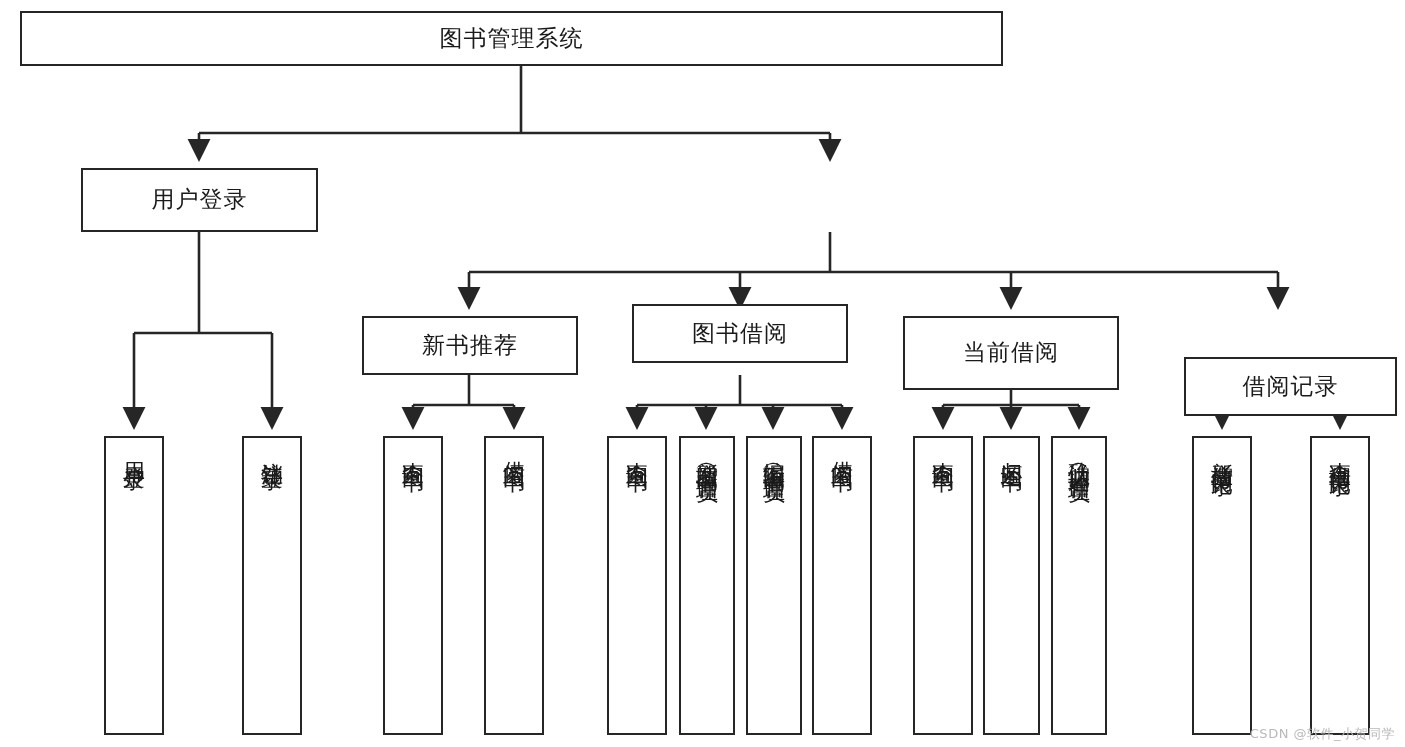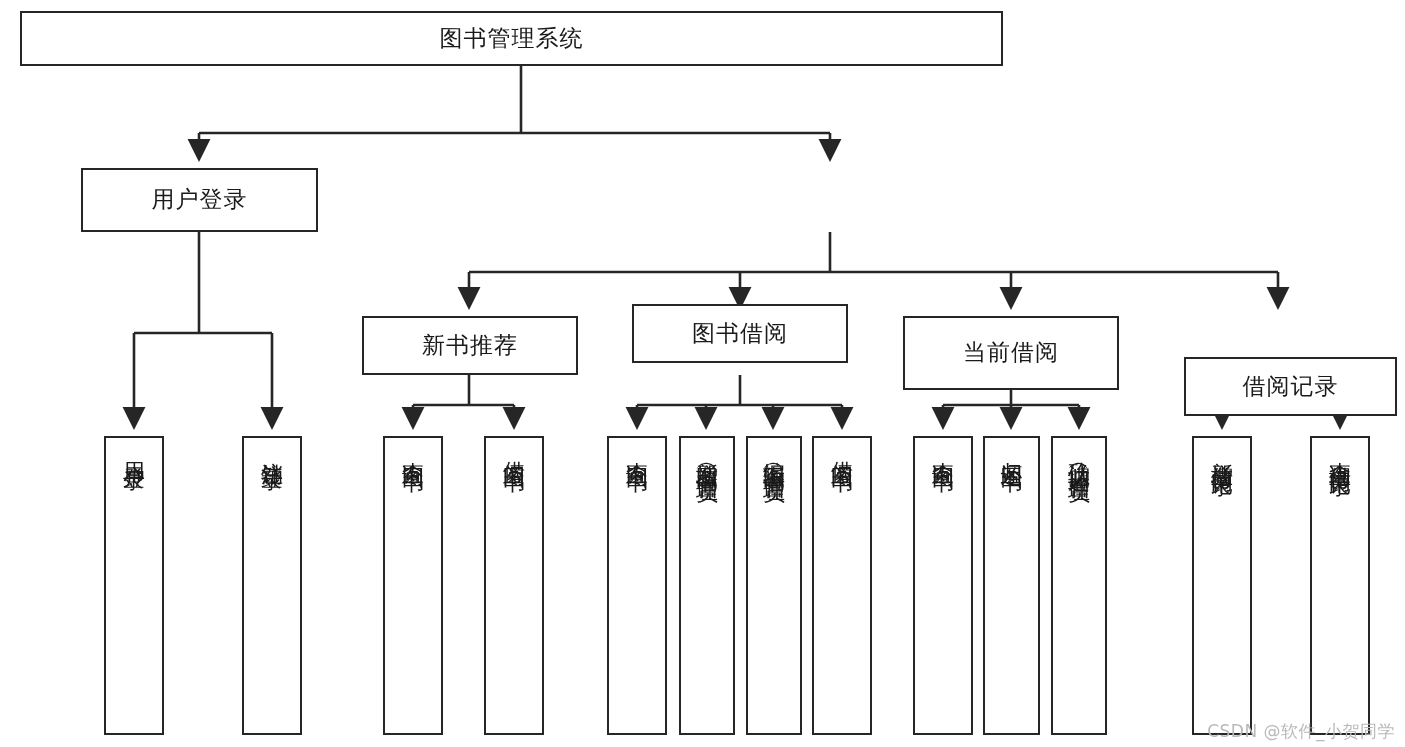--- a/index.html
+++ b/index.html
@@ -46,21 +46,21 @@
     font-size: 22px;
     letter-spacing: 3px;
     line-height: 1.0;
     white-space: nowrap;
     color: #1a1a1a;
   }
   .watermark {
     position: absolute;
     right: 10px;
     bottom: 4px;
-    font-size: 17px;
+    font-size: 13px;
     color: #b9b9b9;
     letter-spacing: 0.5px;
     white-space: nowrap;
     margin-top: 28px;
   }
 </style>
 </head>
 <body>
 
 <div id="canvas">

